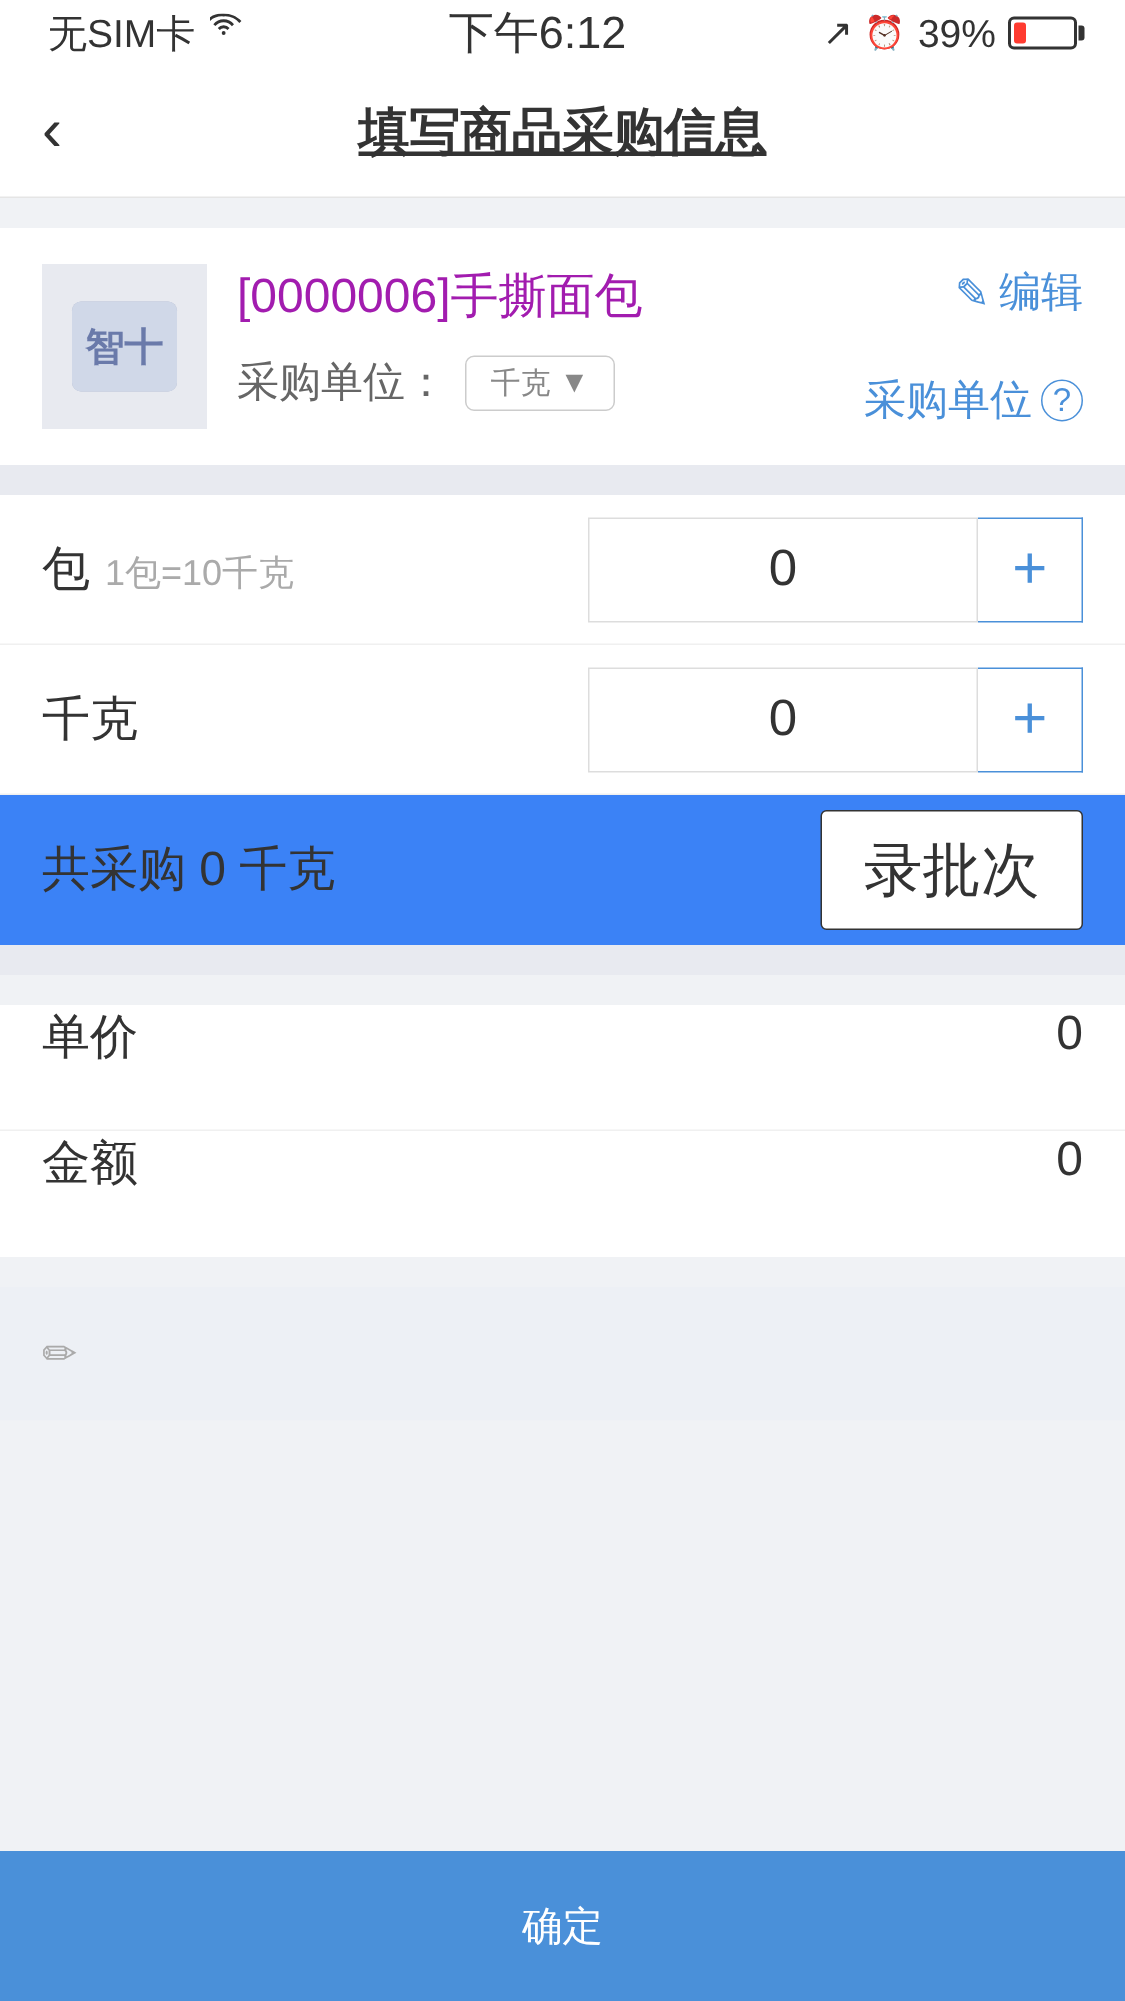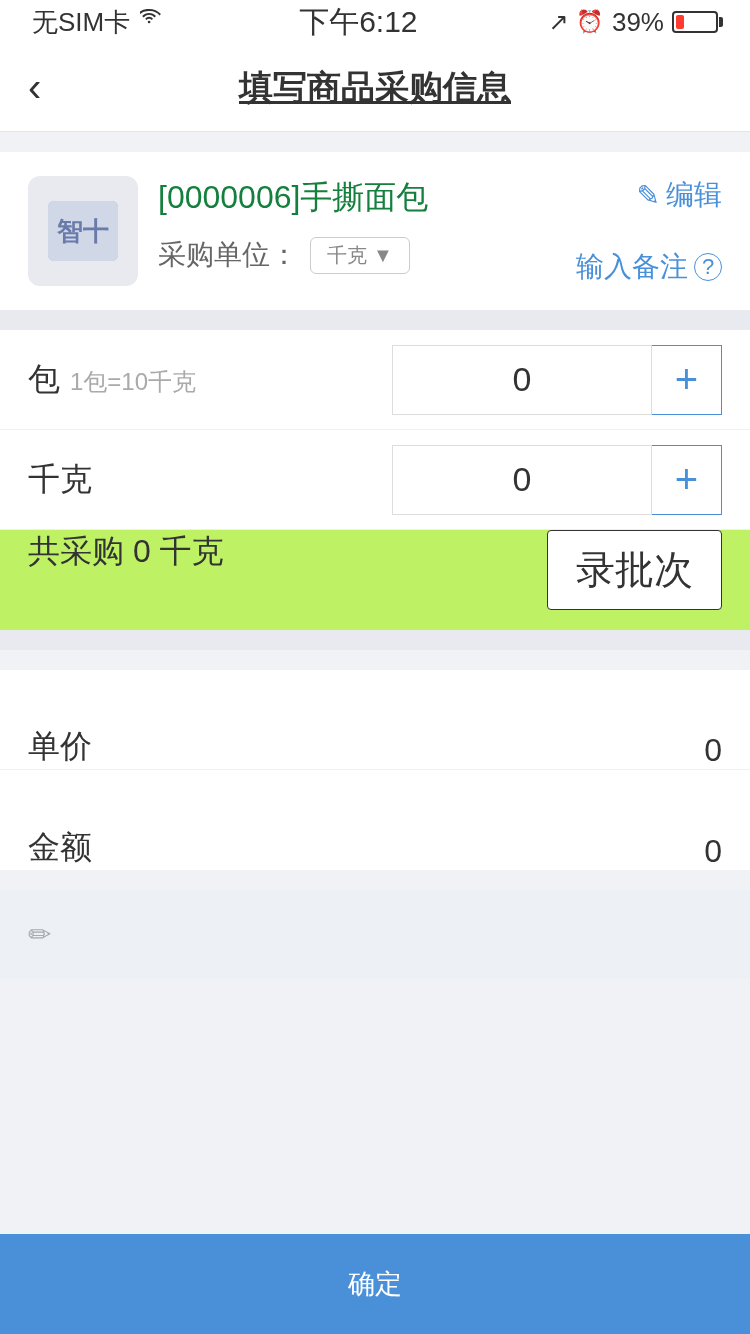--- a/index.html
+++ b/index.html
@@ -88,41 +88,41 @@
       padding: 24px 28px;
       display: flex;
       align-items: flex-start;
       gap: 20px;
       position: relative;
     }
     .product-thumb {
       width: 110px;
       height: 110px;
       background: #e8eaf0;
-      border-radius: 12px;
+      border-radius: 0;
       display: flex;
       align-items: center;
       justify-content: center;
       flex-shrink: 0;
     }
     .product-thumb-inner {
       width: 70px;
       height: 60px;
       background: #b0b8cc;
       border-radius: 6px;
       display: flex;
       align-items: center;
       justify-content: center;
       color: #fff;
       font-size: 22px;
     }
     .product-info { flex: 1; }
     .product-name {
       font-size: 32px;
-      color: #15803d;
+      color: #a21caf;
       font-weight: 500;
       margin-bottom: 16px;
     }
     .product-unit-row {
       display: flex;
       align-items: center;
       gap: 12px;
     }
     .unit-label { font-size: 28px; color: #666; }
     .unit-selector {
@@ -210,24 +210,24 @@
       color: #4a90d9;
       font-size: 40px;
       display: flex;
       align-items: center;
       justify-content: center;
       cursor: pointer;
     }
 
     
     .total-row {
-      background: #bef264;
+      background: #3b82f6;
       padding: 0 28px;
       display: flex;
-      align-items: flex-start;
+      align-items: center;
       justify-content: space-between;
       height: 100px;
     }
     .total-label {
       font-size: 32px;
       color: #333;
     }
     .record-btn {
       border: 1px solid #333;
       padding: 12px 28px;
@@ -239,23 +239,23 @@
     }
 
     
     .price-section {
       background: #fff;
       margin-top: 20px;
     }
     .price-row {
       padding: 0 28px;
       display: flex;
-      align-items: flex-end;
+      align-items: flex-start;
       justify-content: space-between;
-      height: 100px;
+      height: 84px;
       border-bottom: 1px solid #f0f0f0;
     }
     .price-row-label {
       font-size: 32px;
       color: #333;
     }
     .price-row-value {
       font-size: 32px;
       color: #333;
     }
@@ -349,21 +349,21 @@
           <span>千克</span>
           <span>▼</span>
         </div>
       </div>
     </div>
     <div class="edit-btn">
       <span>✎</span>
       <span>编辑</span>
     </div>
     <div class="price-ref">
-      <span>输入备注</span>
+      <span>采购单位</span>
       <span style="border:1px solid #4a90d9;border-radius:50%;width:28px;height:28px;display:inline-flex;align-items:center;justify-content:center;font-size:22px;">?</span>
     </div>
   </div>
 
   <div class="section-divider"></div>
 
   <div class="input-row">
     <div class="input-row-label">
       <span>包</span>
       <span class="input-row-sublabel">1包=10千克</span>

